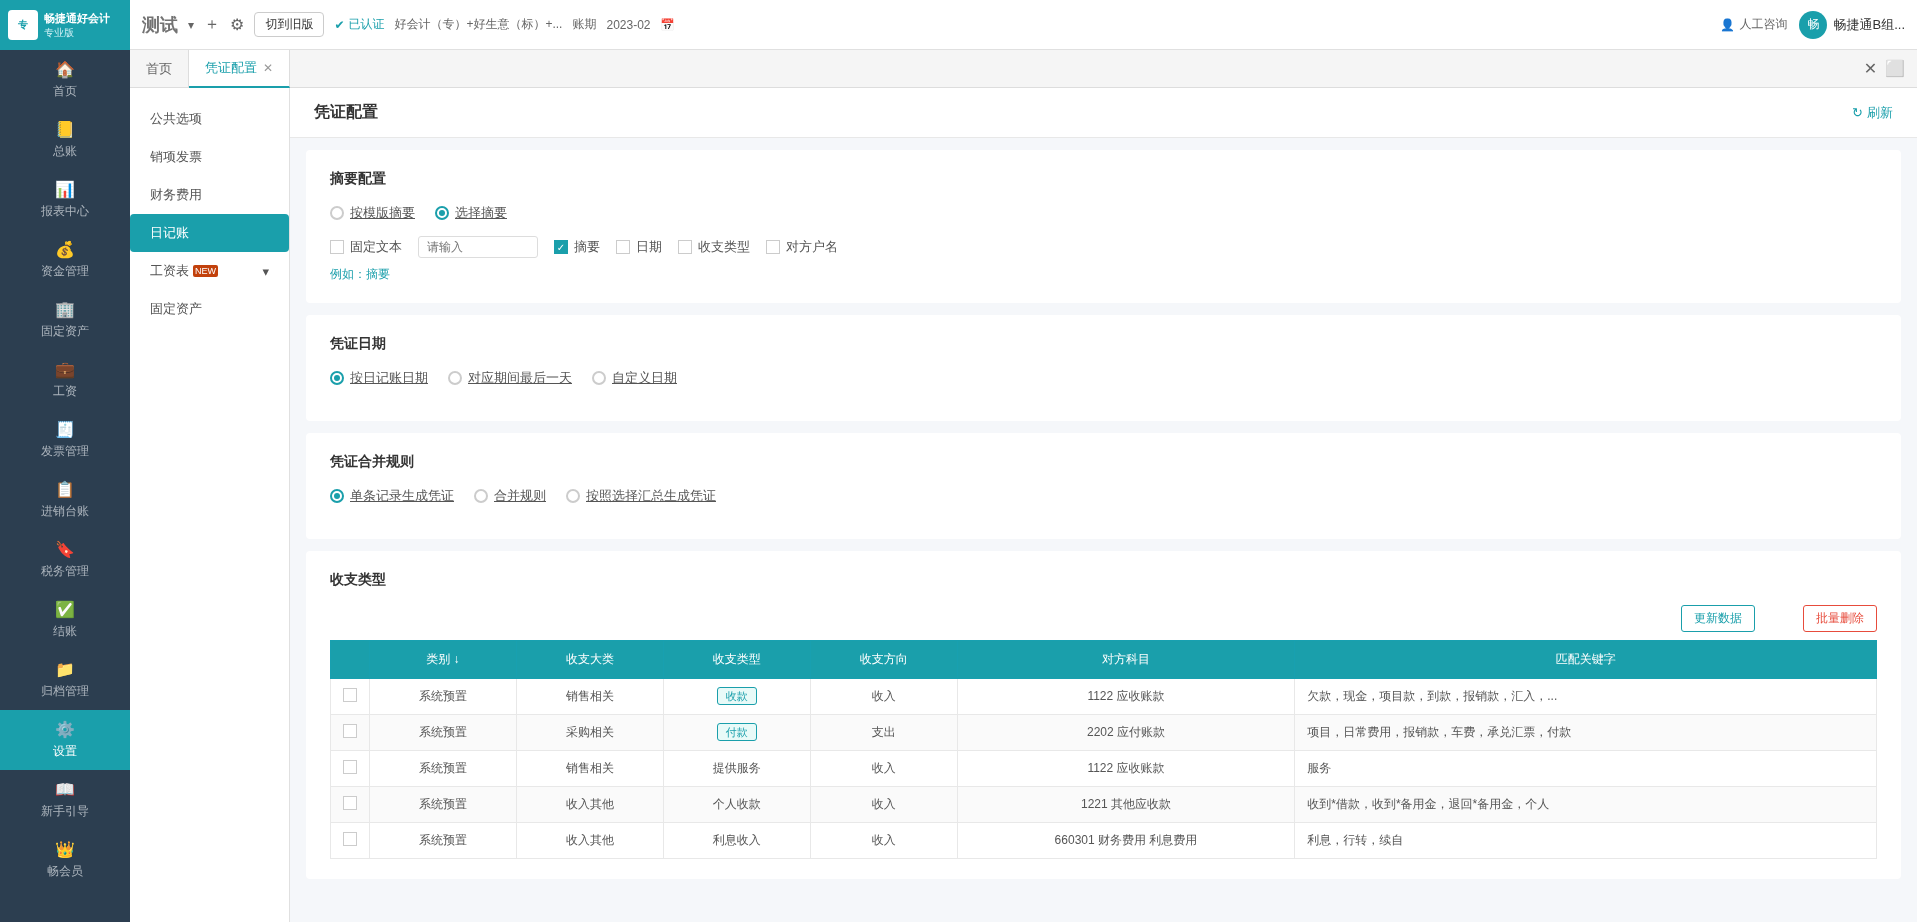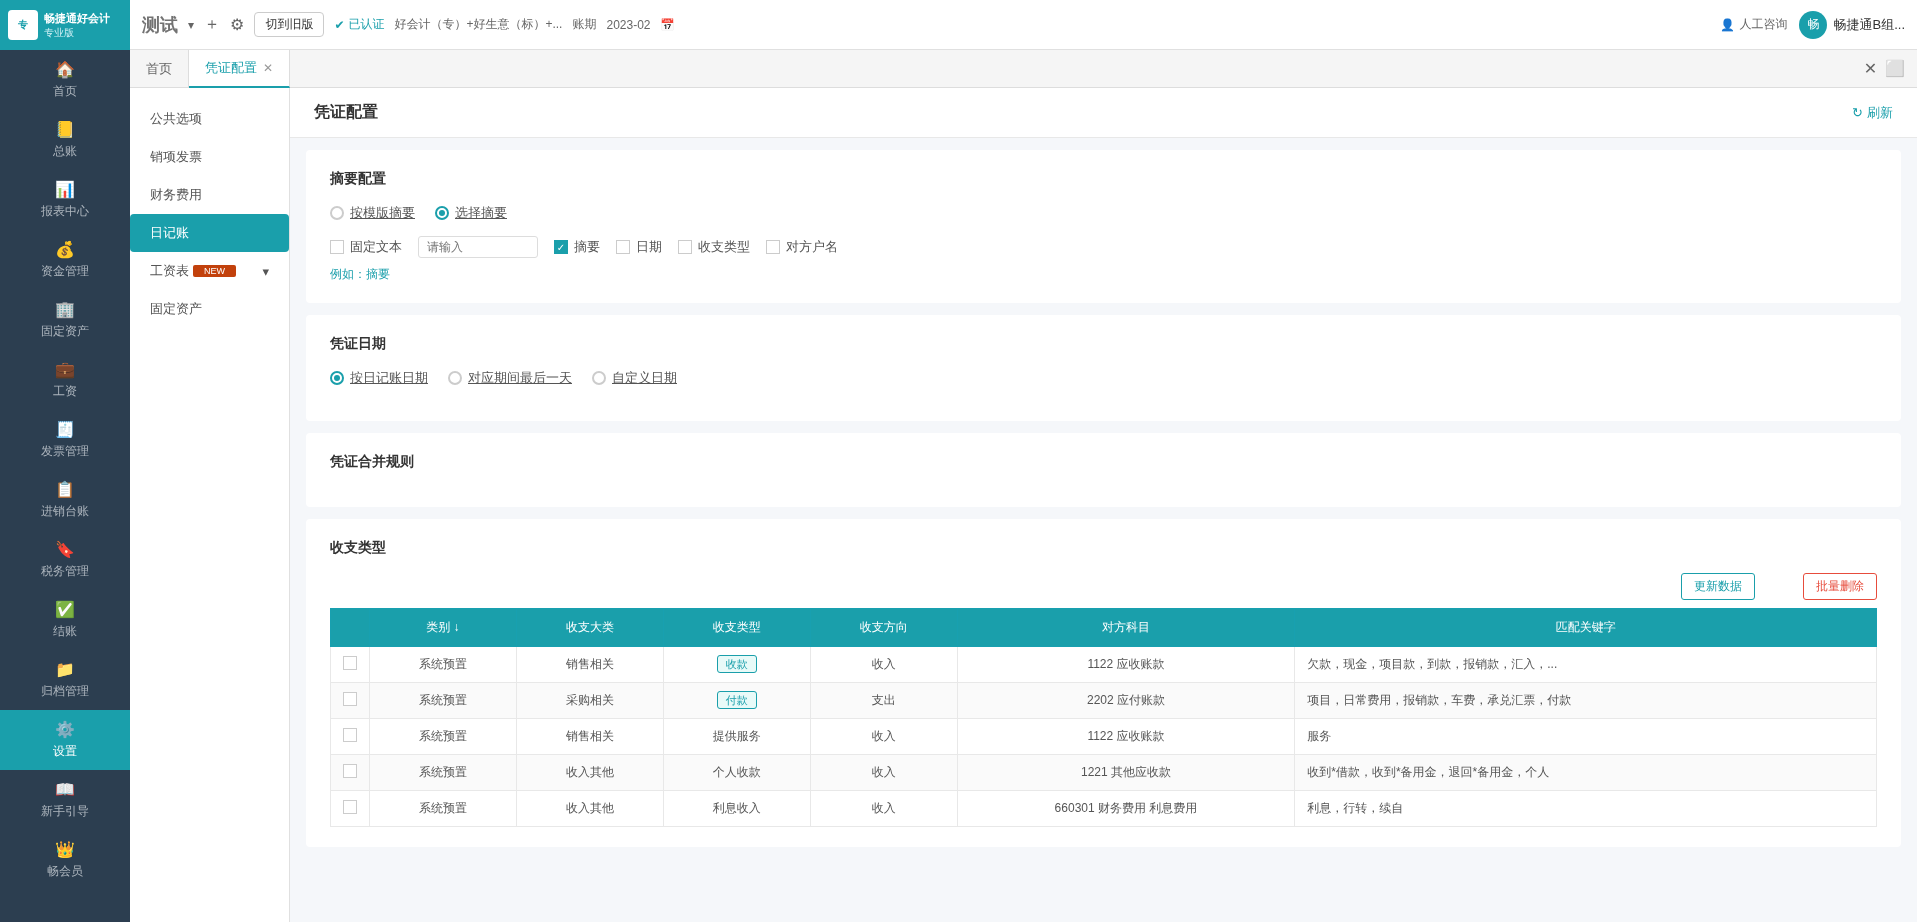--- a/index.html
+++ b/index.html
@@ -34,21 +34,21 @@
     .tab.active { background: #fff; color: #1a9fab; border-bottom: 2px solid #1a9fab; }
     .tab-close { font-size: 12px; color: #999; cursor: pointer; }
     .tabbar-actions { margin-left: auto; display: flex; align-items: center; gap: 8px; padding-right: 12px; }
     .tabbar-action-btn { background: none; border: none; cursor: pointer; color: #666; font-size: 16px; }
 
     
     .content-wrapper { display: flex; flex: 1; overflow: hidden; }
     .left-nav { width: 160px; background: #fff; border-right: 1px solid #e0e0e0; padding: 12px 0; flex-shrink: 0; }
     .left-nav-item { padding: 10px 20px; cursor: pointer; color: #555; font-size: 13px; display: flex; align-items: center; gap: 4px; }
     .left-nav-item.active { background: #1a9fab; color: #fff; border-radius: 4px; }
-    .left-nav-item .new-badge { background: #c2410c; color: #fff; font-size: 9px; padding: 1px 11px; border-radius: 2px; }
+    .left-nav-item .new-badge { background: #c2410c; color: #fff; font-size: 9px; padding: 1px 2px; border-radius: 2px; }
     .left-nav-item .arrow { margin-left: auto; }
     .main-content { flex: 1; overflow-y: auto; background: #f5f7fa; padding: 0; }
 
     
     .page-header { background: #fff; padding: 14px 24px; display: flex; align-items: center; justify-content: space-between; border-bottom: 1px solid #e8e8e8; }
     .page-title { font-size: 16px; font-weight: bold; color: #333; }
     .refresh-btn { color: #1a9fab; font-size: 13px; cursor: pointer; display: flex; align-items: center; gap: 4px; }
 
     
     .section { background: #fff; margin: 12px 16px; padding: 20px 24px; border-radius: 4px; }
@@ -278,20 +278,34 @@
           </label>
           <label class="radio-item">
             <span class="radio-circle"></span>
             <span>自定义日期</span>
           </label>
         </div>
       </div>
 
       <div class="section">
         <div class="section-title">凭证合并规则</div>
+        <div class="radio-group">
+          <label class="radio-item">
+            <span class="radio-circle checked"></span>
+            <span>单条记录生成凭证</span>
+          </label>
+          <label class="radio-item">
+            <span class="radio-circle"></span>
+            <span>合并规则</span>
+          </label>
+          <label class="radio-item">
+            <span class="radio-circle"></span>
+            <span>按照选择汇总生成凭证</span>
+          </label>
+        </div>
       </div>
 
       <div class="section">
         <div class="section-title">收支类型</div>
 
         <div class="table-header-bar">
           <button class="table-action-btn">更新数据</button>
           <button class="table-action-btn danger">批量删除</button>
         </div>
 

